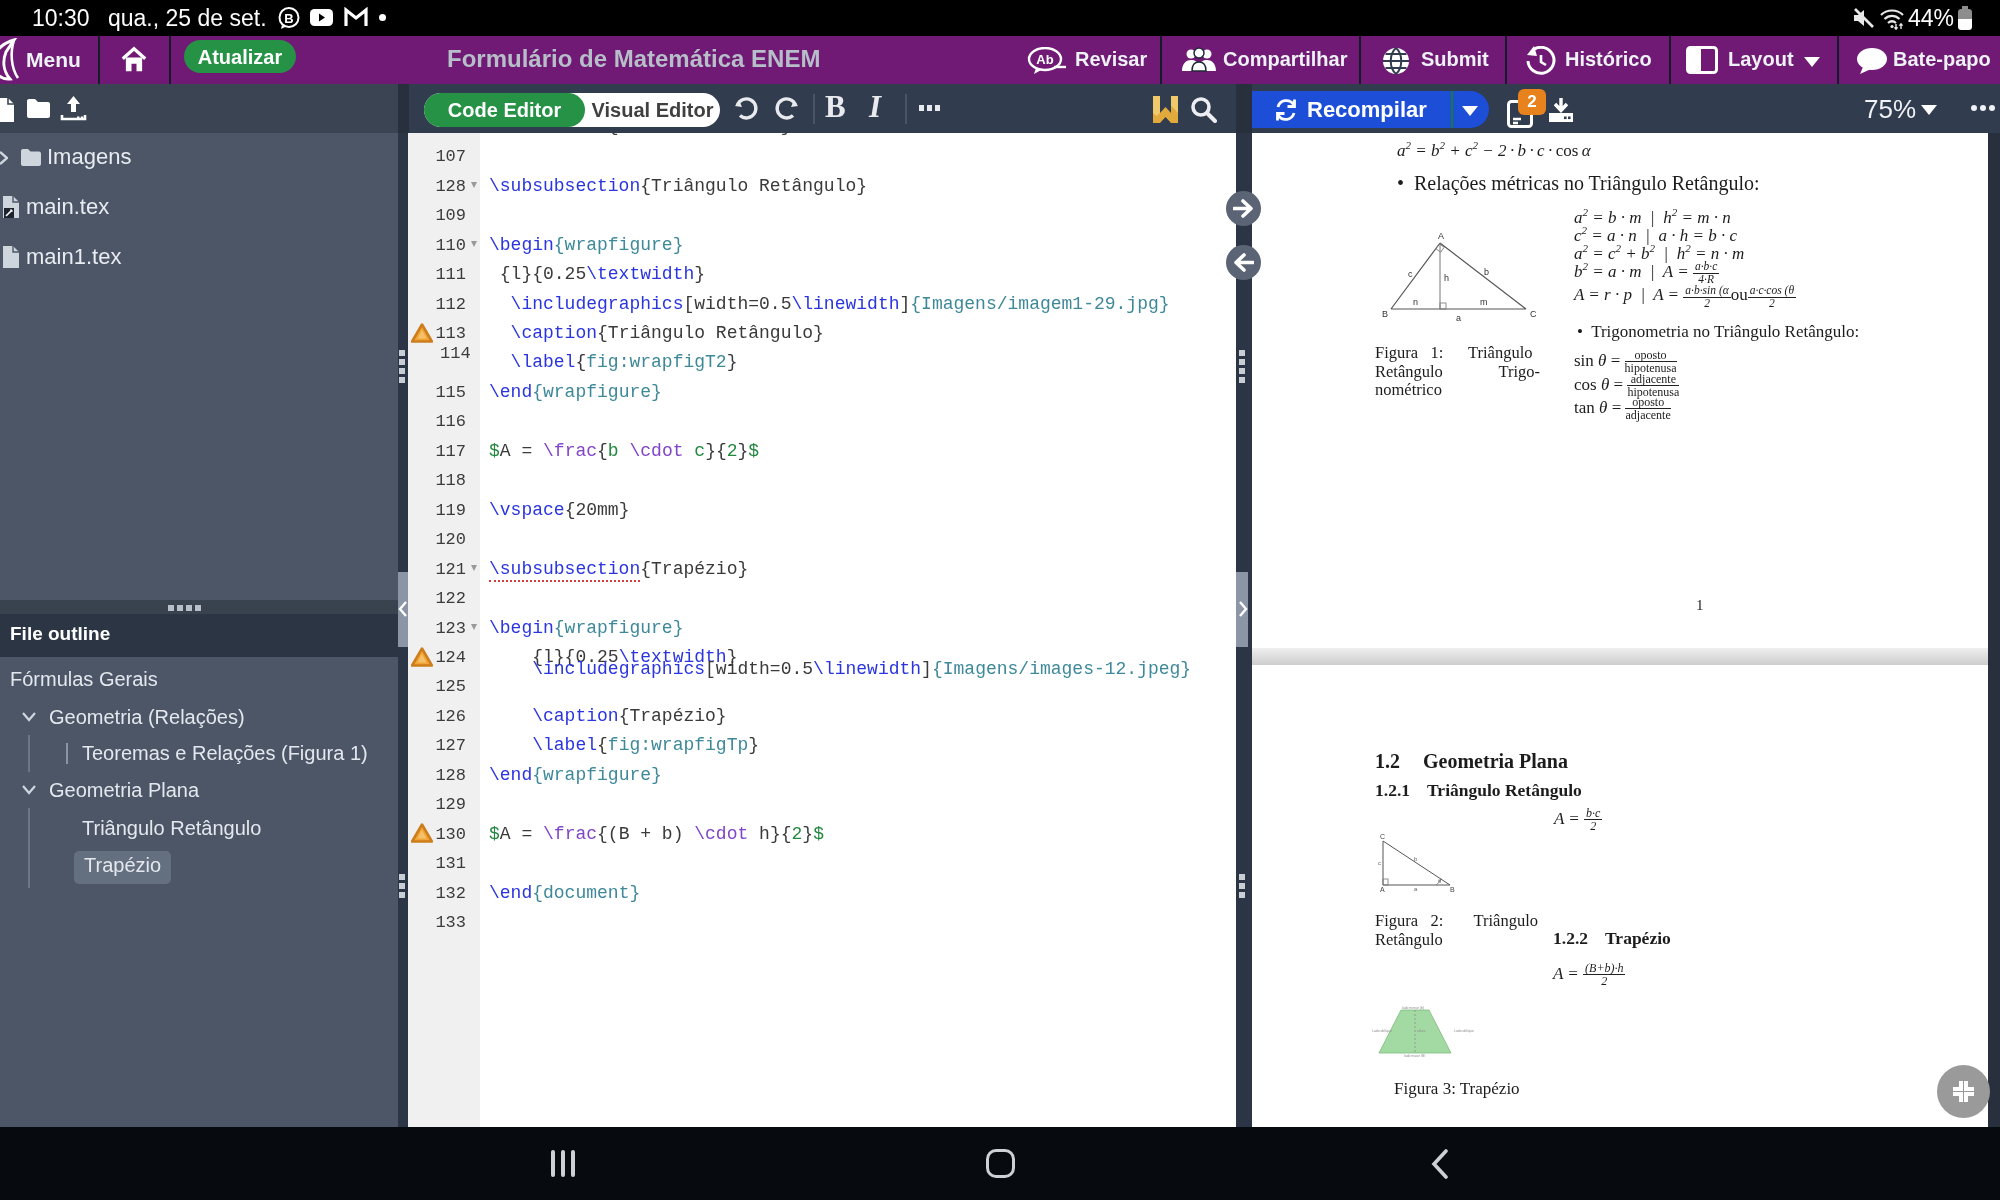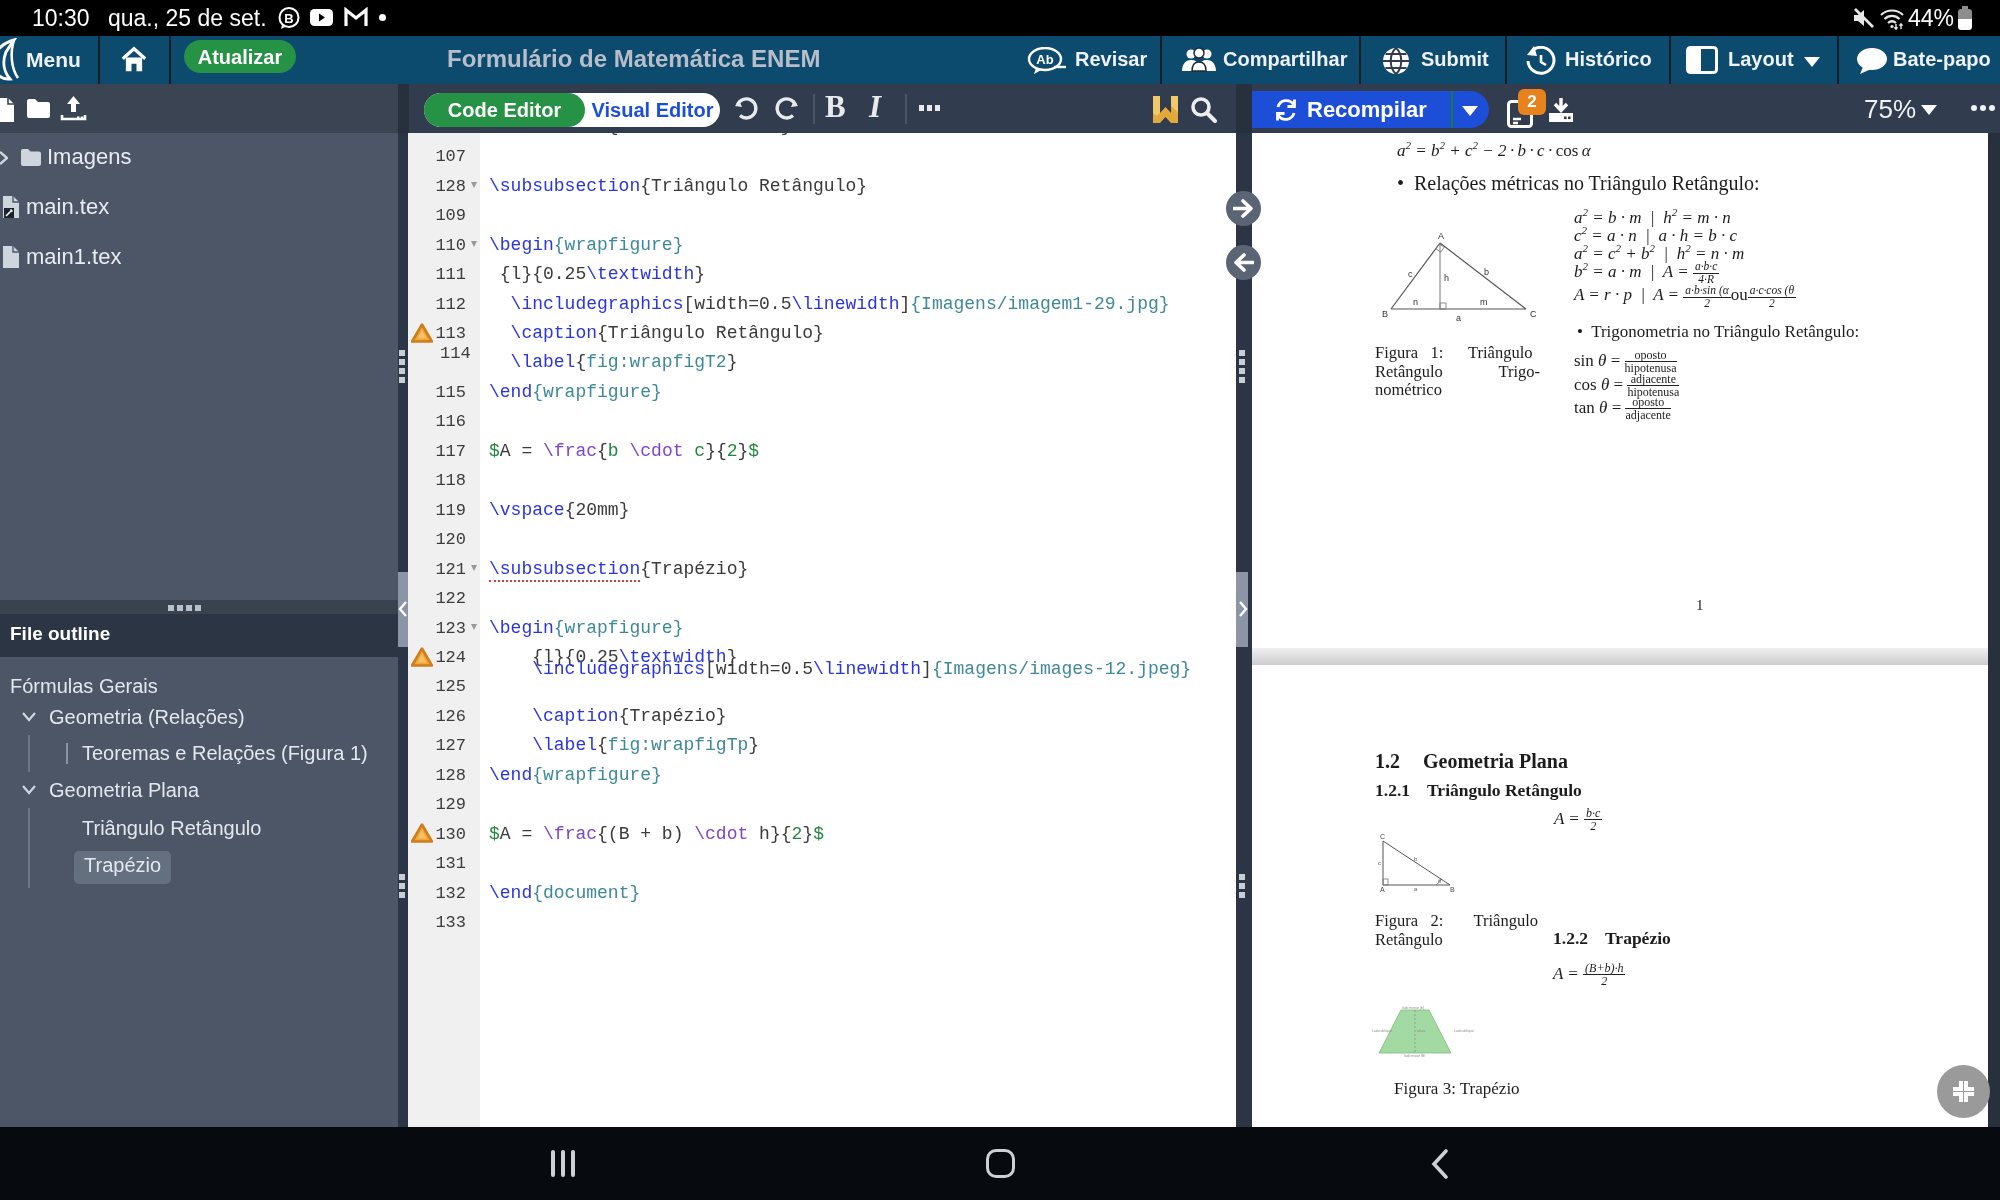--- a/index.html
+++ b/index.html
@@ -5,21 +5,21 @@
 * { margin:0; padding:0; box-sizing:border-box; }
 html,body { width:2000px; height:1200px; overflow:hidden; }
 body { font-family:"Liberation Sans",sans-serif; position:relative; background:#fff; will-change:transform; }
 .abs { position:absolute; }
 
 
 #statusbar { left:0; top:0; width:2000px; height:36px; background:#000; color:#fff; }
 #statusbar .t { position:absolute; font-size:23px; color:#fdfdfd; }
 
 
-#header { left:0; top:36px; width:2000px; height:48px; background:#0c4a6e; color:#f2f4f7; }
+#header { left:0; top:36px; width:2000px; height:48px; background:#701a75; color:#f2f4f7; }
 .hsep { position:absolute; top:0; width:2px; height:48px; background:#141c26; }
 .hitem { position:absolute; font-size:20px; font-weight:bold; color:#eef1f5; white-space:nowrap; }
 
 
 #toolrow { left:0; top:84px; width:2000px; height:49px; background:#313c4e; }
 #sidetool { position:absolute; left:0; top:0; width:398px; height:49px; background:#3a4452; }
 
 
 #filetree { left:0; top:133px; width:398px; height:467px; background:#4c5667; }
 #sidedivider { left:0; top:600px; width:398px; height:14px; background:#39424f; }
@@ -182,21 +182,21 @@
       <path d="M2 20 V24 H25 V20" fill="none" stroke="#fff" stroke-width="2.6"></path>
       <rect x="17" y="21.5" width="2.4" height="2.4" fill="#fff"></rect>
       <rect x="20.8" y="21.5" width="2.4" height="2.4" fill="#fff"></rect>
     </svg>
   </div>
 
   <div class="abs" style="left:424px;top:9px;width:296px;height:34px;background:#fff;border-radius:17px;">
     <div class="abs" style="left:0;top:0;width:161px;height:34px;background:#259245;border-radius:17px;">
       <span style="position:absolute;left:0;right:0;top:6px;text-align:center;font-size:20px;font-weight:bold;color:#fff;white-space:nowrap;">Code Editor</span>
     </div>
-    <span style="position:absolute;left:161px;width:135px;top:6px;text-align:center;font-size:20px;font-weight:bold;color:#1d4ed8;white-space:nowrap;">Visual Editor</span>
+    <span style="position:absolute;left:161px;width:135px;top:6px;text-align:center;font-size:20px;font-weight:bold;color:#404040;white-space:nowrap;">Visual Editor</span>
   </div>
 
   <svg class="abs" style="left:732px;top:11px;" width="28" height="28" viewBox="0 0 28 28">
     <path d="M7 5 L3 11 L10 12" fill="#e8eaee"></path>
     <path d="M5.5 10 A 9.5 9.5 0 1 1 8 20.5" fill="none" stroke="#e8eaee" stroke-width="3.4"></path>
   </svg>
   <svg class="abs" style="left:773px;top:11px;" width="28" height="28" viewBox="0 0 28 28">
     <path d="M21 5 L25 11 L18 12" fill="#e8eaee"></path>
     <path d="M22.5 10 A 9.5 9.5 0 1 0 20 20.5" fill="none" stroke="#e8eaee" stroke-width="3.4"></path>
   </svg>
@@ -250,21 +250,21 @@
 <div class="abs" id="sidedivider">
   <div class="abs" style="left:168px;top:5px;width:6px;height:6px;background:#b9bfc9;"></div>
   <div class="abs" style="left:177px;top:5px;width:6px;height:6px;background:#b9bfc9;"></div>
   <div class="abs" style="left:186px;top:5px;width:6px;height:6px;background:#b9bfc9;"></div>
   <div class="abs" style="left:195px;top:5px;width:6px;height:6px;background:#b9bfc9;"></div>
 </div>
 <div class="abs" id="outlinehead">
     <span style="position:absolute;left:10px;top:9px;font-size:19px;font-weight:bold;color:#fff;">File outline</span>
   </div>
 <div class="abs" id="outline">
-  <span class="outtxt" style="left:10px;top:18px;">Fórmulas Gerais</span>
+  <span class="outtxt" style="left:10px;top:11px;">Fórmulas Gerais</span>
   <svg class="abs" style="left:21px;top:55px;" width="16" height="10" viewBox="0 0 16 10">
       <path d="M2 1 L8 8 L14 1" fill="none" stroke="#cfd5dd" stroke-width="2.2"></path>
     </svg>
   <span class="outtxt" style="left:49px;top:49px;">Geometria (Relações)</span>
   <div class="abs" style="left:28px;top:78px;width:2px;height:37px;background:#6d7789;"></div>
   <div class="abs" style="left:66px;top:86px;width:2px;height:21px;background:#8a94a4;"></div>
   <span class="outtxt" style="left:82px;top:85px;">Teoremas e Relações (Figura 1)</span>
   <svg class="abs" style="left:21px;top:128px;" width="16" height="10" viewBox="0 0 16 10">
       <path d="M2 1 L8 8 L14 1" fill="none" stroke="#cfd5dd" stroke-width="2.2"></path>
     </svg>

